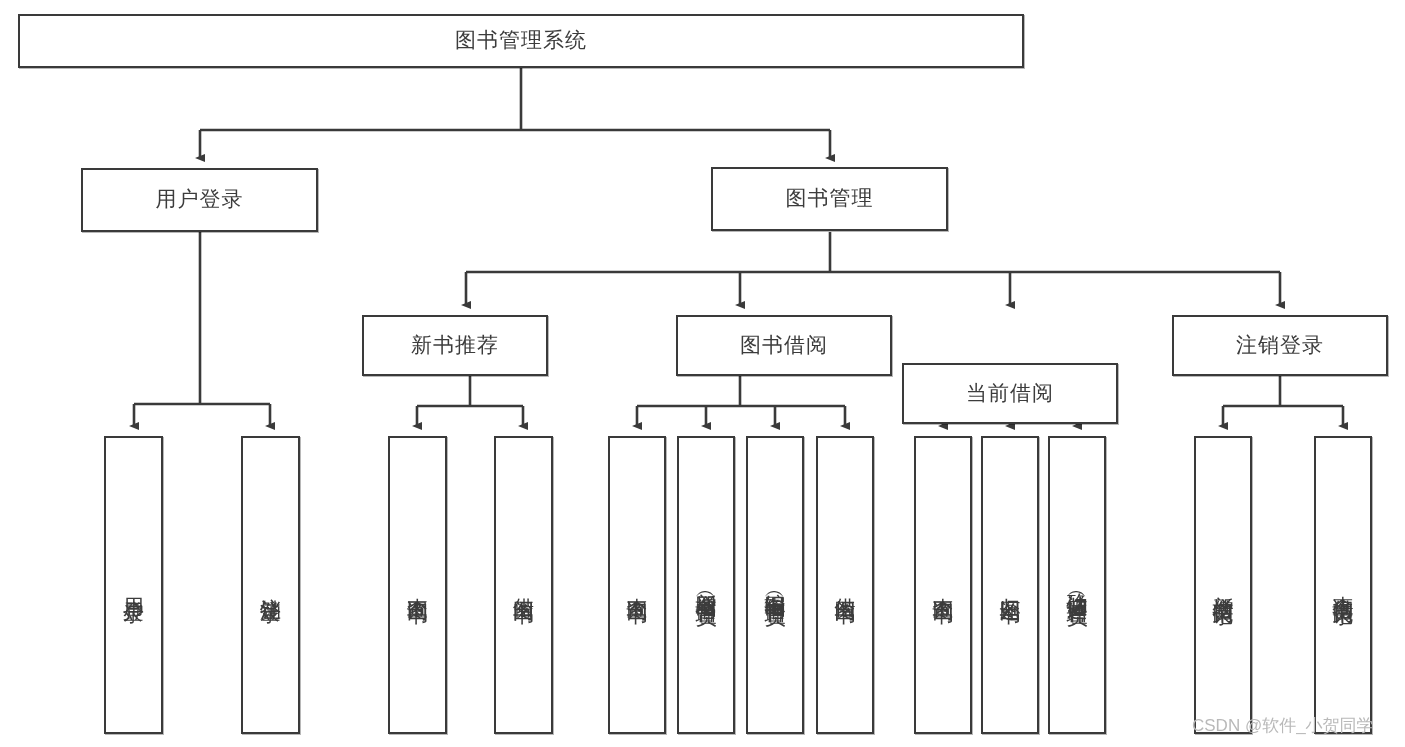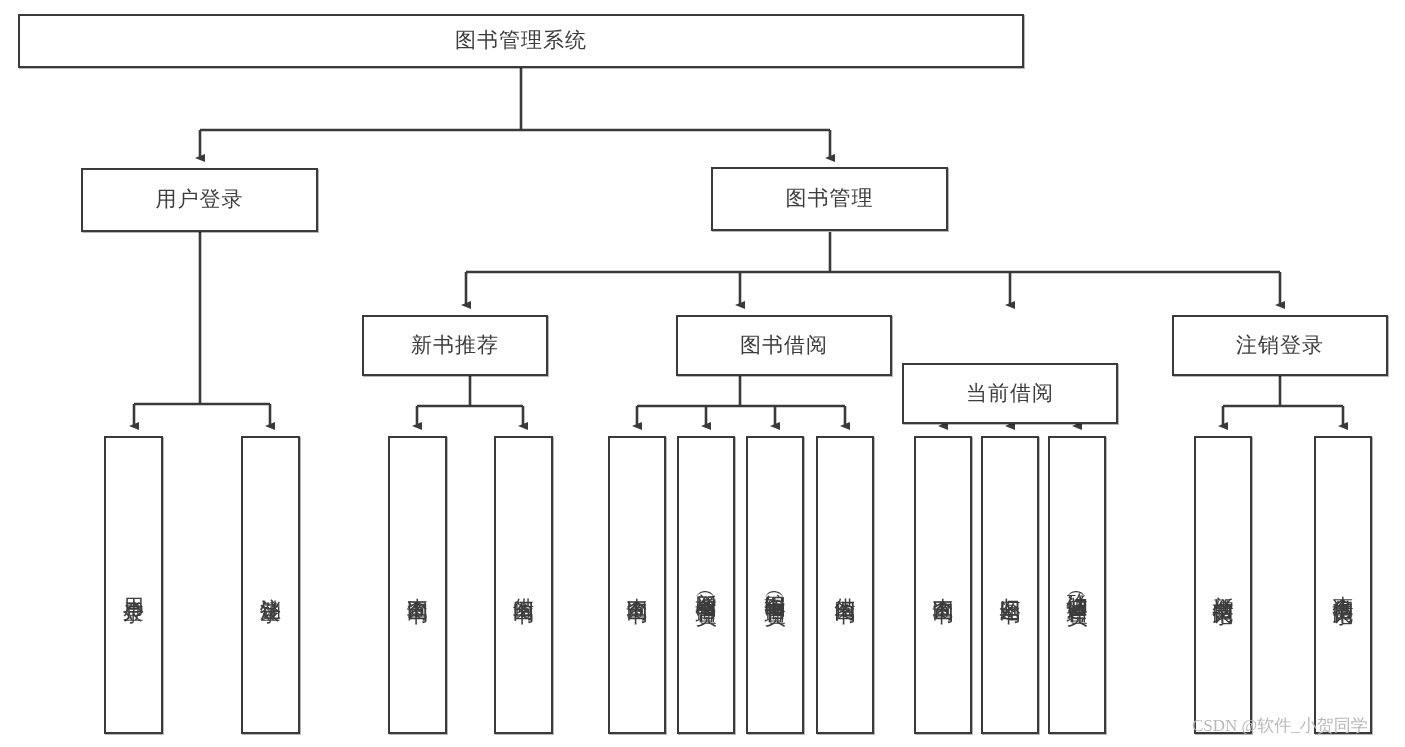--- a/index.html
+++ b/index.html
@@ -49,21 +49,21 @@
     height: 747px;
     pointer-events: none;
   }
   .watermark {
     position: absolute;
     left: 1192px;
     top: 714px;
     font-size: 17px;
     color: #b9b9b9;
     white-space: nowrap;
-    font-family: Liberation Serif, serif;
+    font-family: Liberation Sans, sans-serif;
   }
 </style>
 </head>
 <body>
 
 <div id="canvas">
 
   <svg class="svg-layer" viewBox="0 0 1405 747">
     <defs>
       <marker id="arrow" markerWidth="10" markerHeight="10" refX="4" refY="5" orient="auto" markerUnits="userSpaceOnUse">

